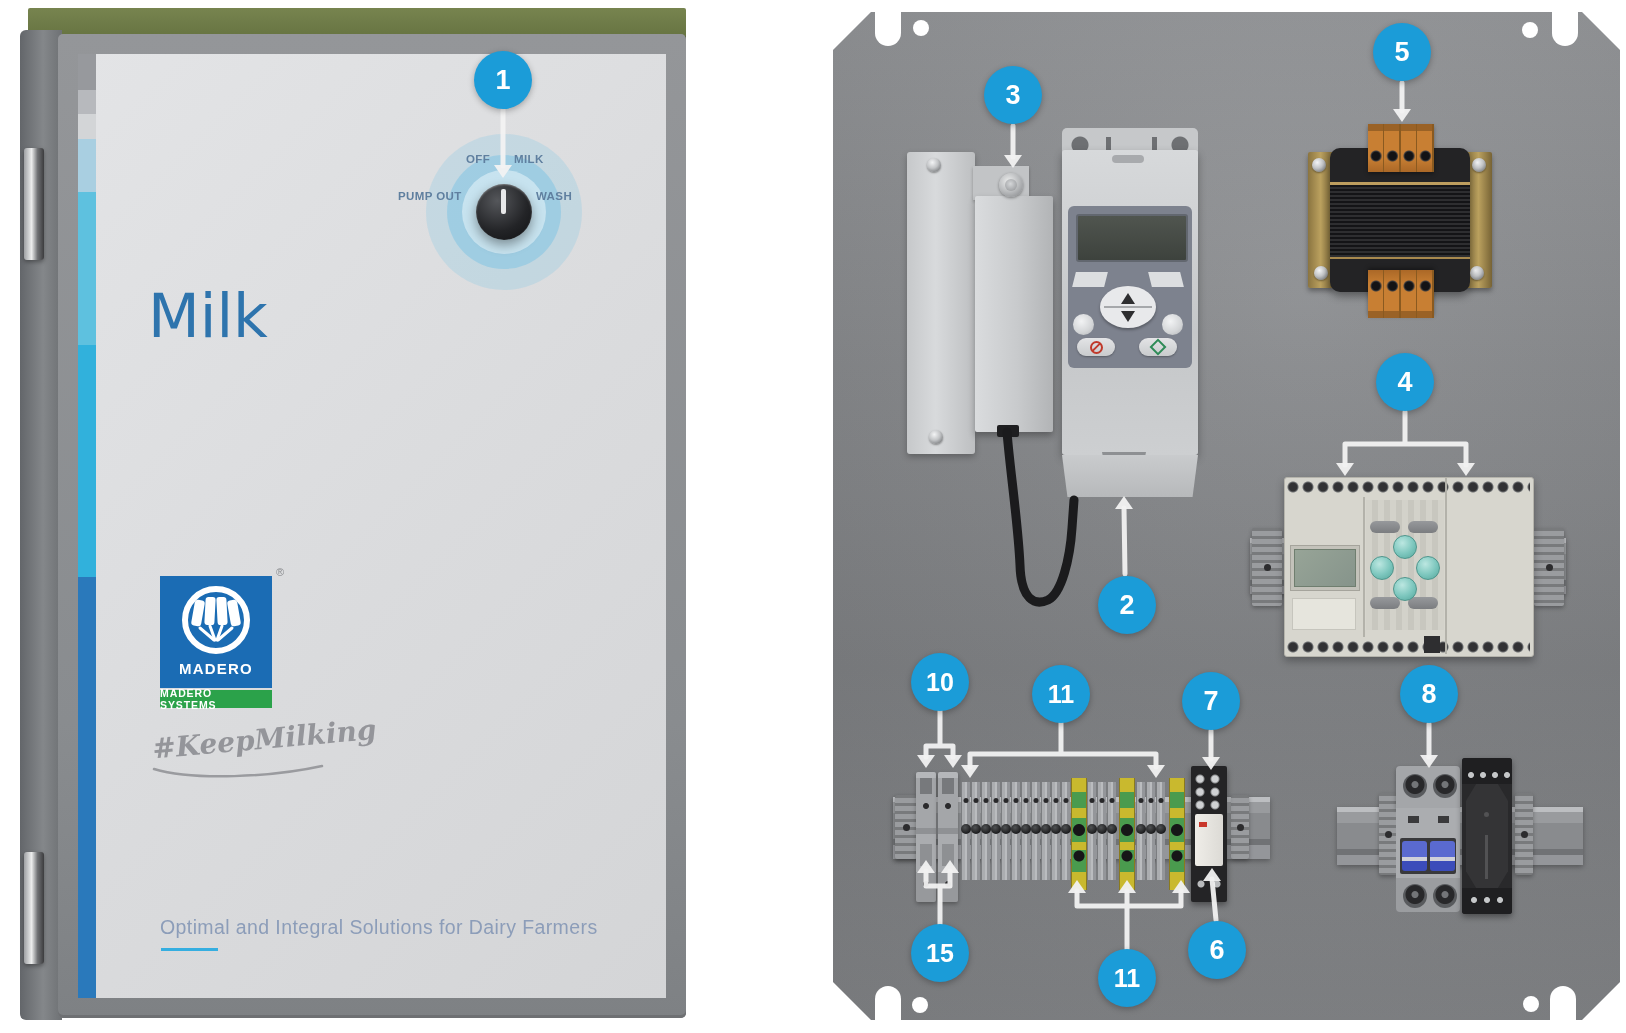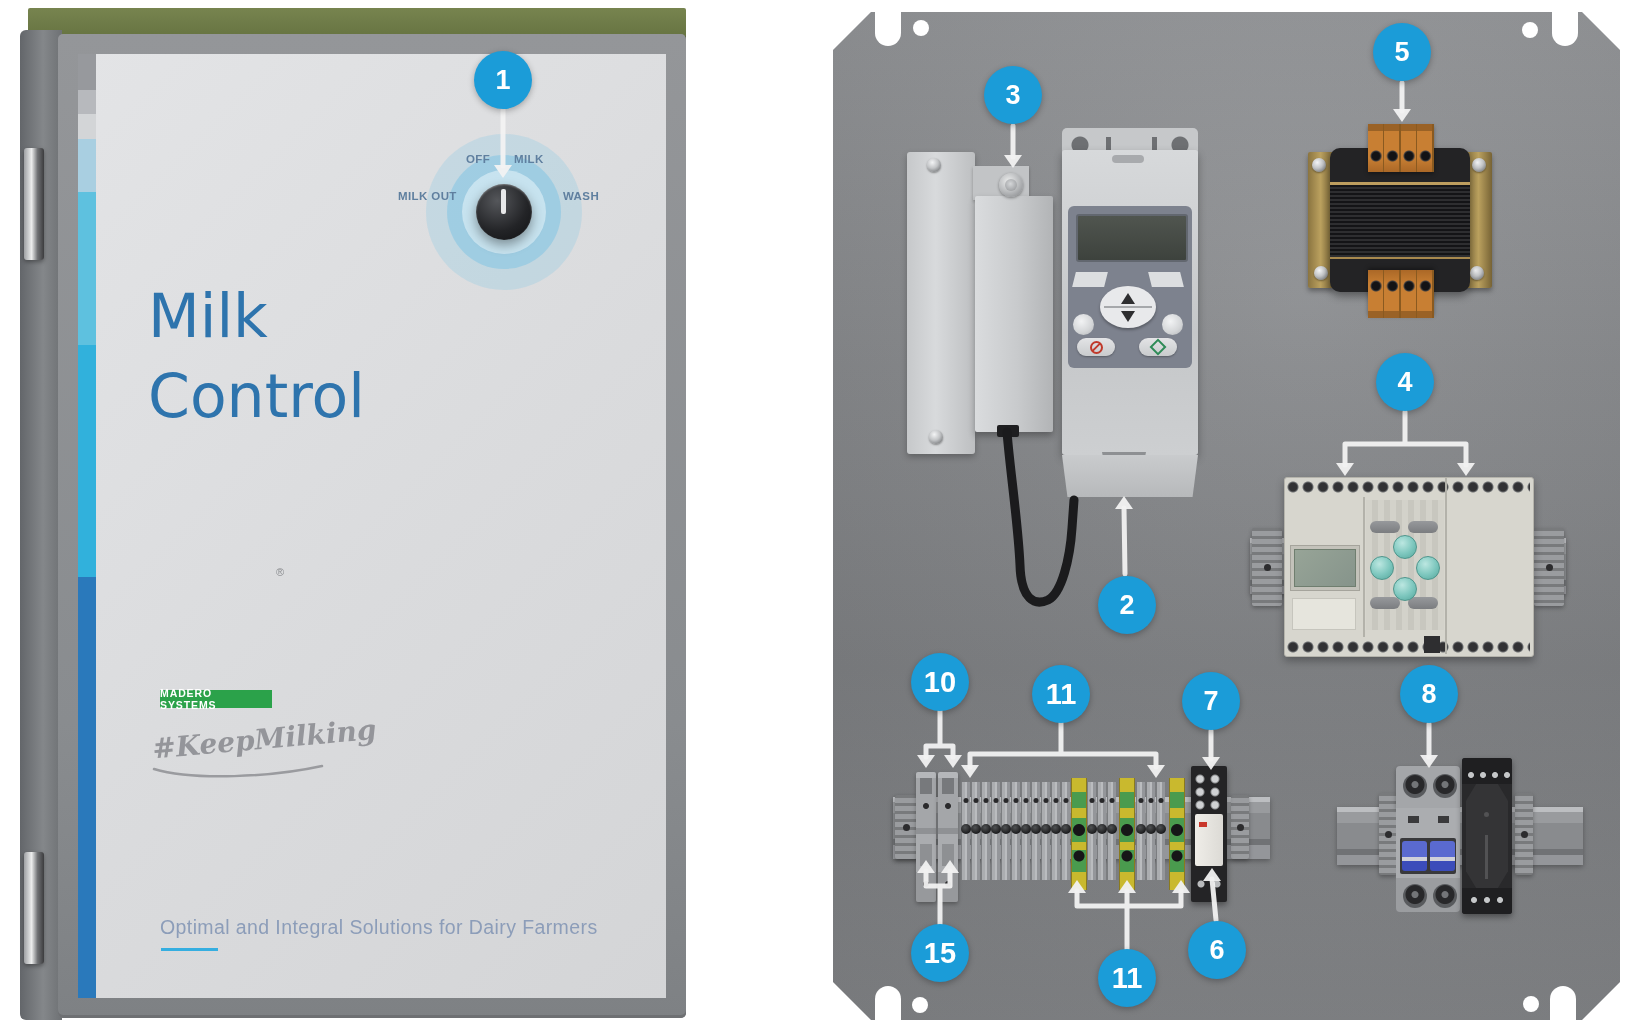--- a/index.html
+++ b/index.html
@@ -154,21 +154,21 @@
                        radial-gradient(circle at 38px 12px,#c5c7c9 2.5px,transparent 3.5px);}
   #blk-face{left:1466px;top:784px;width:42px;height:104px;background:#343436;
       clip-path:polygon(0 16%,24% 0,76% 0,100% 16%,100% 84%,76% 100%,24% 100%,0 84%);}
   #blk-slit{left:1485px;top:835px;width:3px;height:44px;background:#525254;}
   #blk-dot{left:1484px;top:812px;width:5px;height:5px;border-radius:50%;background:#525254;}
 
   
   .badge{position:absolute;width:58px;height:58px;border-radius:50%;background:#1b9cd8;color:#fff;
          display:flex;align-items:center;justify-content:center;font-weight:bold;font-size:27px;
          z-index:40;box-shadow:0 2px 6px rgba(0,0,0,.28);}
-  .badge.two{font-size:29px;}
+  .badge.two{font-size:25px;}
   #arrows{left:0;top:0;z-index:30;pointer-events:none;}
 </style>
 </head>
 <body>
 
 <div id="stage">
 
   <div class="abs" id="cab-top"></div>
   <div class="abs" id="cab-side"></div>
   <div class="abs hinge" style="top:148px"></div>
@@ -186,28 +186,45 @@
     <div style="height: 421px; background: rgb(42, 121, 187);"></div>
   </div>
 
   <div class="abs glow" id="glow1"></div>
   <div class="abs glow" id="glow2"></div>
   <div class="abs glow" id="glow3"></div>
   <div class="abs" id="knob"></div>
   <div class="abs" id="knob-line"></div>
   <span class="abs knob-label" style="left:466px;top:153px">OFF</span>
   <span class="abs knob-label" style="left:514px;top:153px">MILK</span>
-  <span class="abs knob-label" style="left:398px;top:190px">MILK OUT</span>
-  <span class="abs knob-label" style="left:563px;top:190px">WASH</span>
+  <span class="abs knob-label" style="left:398px;top:190px">PUMP OUT</span>
+  <span class="abs knob-label" style="left:536px;top:190px">WASH</span>
 
   <div class="abs" id="title">
     <div>Milk</div>
-    <div>Control</div>
-  </div>
-
+  </div>
+
+  <div class="abs" id="logo">
+    <svg width="112" height="86" viewBox="0 0 112 86">
+      <circle cx="56" cy="44" r="31" fill="none" stroke="#ffffff" stroke-width="6"></circle>
+      <g fill="#ffffff">
+        <rect x="33" y="24" width="10" height="26" rx="3" transform="rotate(10 38 37)"></rect>
+        <rect x="45" y="21" width="10" height="28" rx="3" transform="rotate(3 50 35)"></rect>
+        <rect x="57" y="21" width="10" height="28" rx="3" transform="rotate(-3 62 35)"></rect>
+        <rect x="69" y="24" width="10" height="26" rx="3" transform="rotate(-10 74 37)"></rect>
+      </g>
+      <g stroke="#ffffff" stroke-width="3" stroke-linecap="round">
+        <line x1="40" y1="52" x2="54" y2="64"></line>
+          <line x1="50" y1="50" x2="55" y2="64"></line>
+        <line x1="62" y1="50" x2="57" y2="64"></line>
+          <line x1="72" y1="52" x2="58" y2="64"></line>
+      </g>
+    </svg>
+    <div id="logo-brand">MADERO</div>
+  </div>
   <span class="abs" id="logo-reg">®</span>
   <div class="abs" id="logo-banner">
     <span>MADERO SYSTEMS</span>
   </div>
 
   <div class="abs" id="tagline">#KeepMilking</div>
   <svg class="abs" id="tagline-swash" width="180" height="16">
     <path d="M4,5 C44,17 122,13 172,2" stroke="#9a9b9f" stroke-width="2.5" fill="none" stroke-linecap="round"></path>
   </svg>
 

